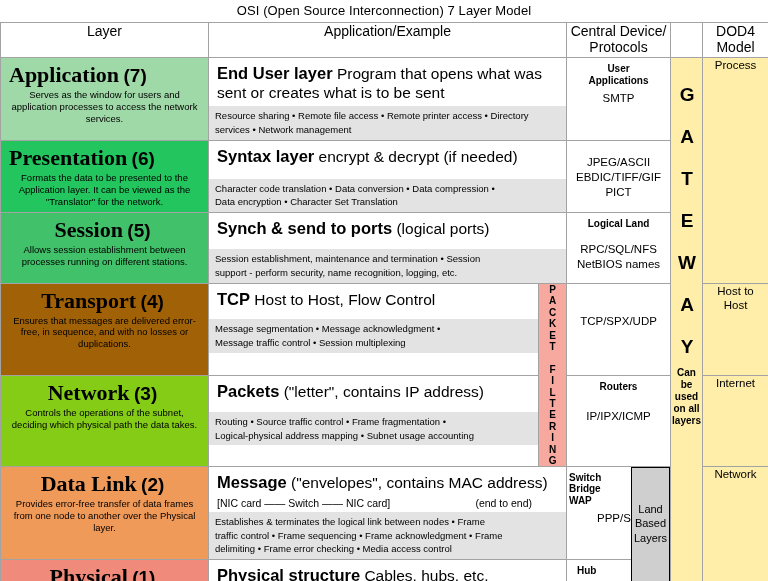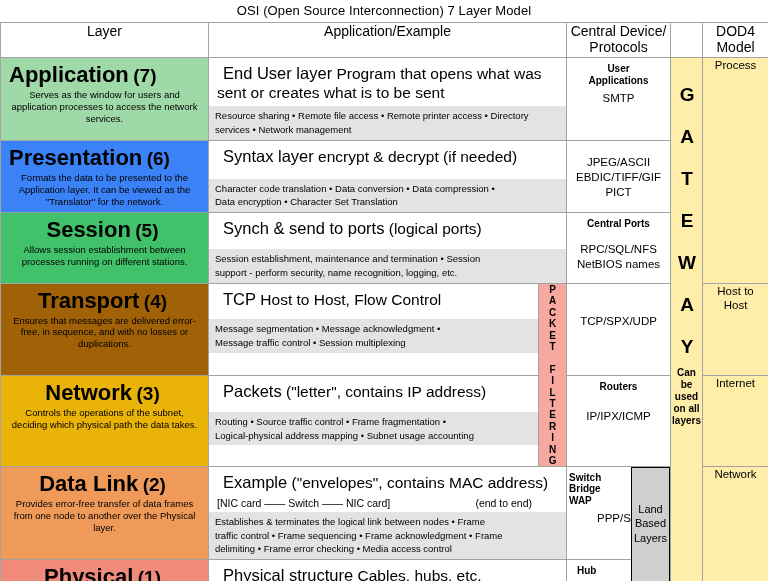--- a/index.html
+++ b/index.html
@@ -12,45 +12,45 @@
   
   col.c-layer{width:208px;}
   col.c-app{width:330px;}
   col.c-pf{width:28px;}
   col.c-dev{width:104px;}
   col.c-gw{width:32px;}
   col.c-dod{width:66px;}
   
   .layercell{position:relative;}
   .lname{font-weight:bold;line-height:1;padding:6px 4px 1px 8px;}
-  .lname .nm{font-size:22px;}
+  .lname .nm{font-size:22px;font-family:Liberation Serif, serif;}
   .lname .num{font-size:19px;font-weight:bold;}
   .ldesc{font-size:9.5px;text-align:center;line-height:1.25;padding:2px 6px 4px;}
   
   .appmain{font-size:15.5px;padding:6px 6px 4px 8px;line-height:1.2;}
-  .appmain .big{font-weight:normal;font-size:16.5px;margin-left:6px;}
+  .appmain .big{font-weight:bold;font-size:16.5px;}
   .appsub{background:#e3e3e3;font-size:9.5px;line-height:1.45;padding:3px 5px 3px 6px;}
   
   .devtop{text-align:center;font-weight:bold;font-size:10px;padding:5px 2px 2px;line-height:1.15;}
   .devbot{text-align:center;font-size:11.5px;padding:3px 2px 4px;line-height:1.3;}
   
   .gwcell{background:#ffeeaa;text-align:center;vertical-align:top;}
   .gwtxt{font-weight:bold;font-size:19px;line-height:1.06;padding-top:26px;letter-spacing:0;}
   .gwnote{font-size:10px;font-weight:bold;line-height:1.2;padding-top:10px;}
   
   .pfcell{background:#f7a9a0;text-align:center;vertical-align:middle;}
   .pftxt{font-size:10px;font-weight:bold;line-height:1.12;letter-spacing:.4px;}
   
   .dodcell{background:#ffeeaa;text-align:center;vertical-align:middle;font-size:11.5px;line-height:1.25;}
   
   .bg-app{background:#9fd9a7;}
-  .bg-pres{background:#3b82f6;}
+  .bg-pres{background:#22c55e;}
   .bg-sess{background:#41c16a;}
   .bg-trans{background:#a16207;margin-left:26px;}
-  .bg-net{background:#eab308;}
+  .bg-net{background:#84cc16;}
   .bg-dl{background:#f09a5a;}
   .bg-phy{background:#f08a7a;}
   .bg-white{background:#ffffff;}
   .bg-ltgray{background:#cfcfcf;}
   .nb{border:1px solid #000;}
 </style>
 </head>
 <body>
 
 <div id="wrap">
@@ -155,21 +155,21 @@
         <div class="appmain">
           <span class="big">Synch &amp; send to ports</span>
           <span>(logical ports)</span>
         </div>
         <div class="appsub" style="margin-top:6px;">
           <span>Session establishment, maintenance and termination • Session</span><br>
           <span>support - perform security, name recognition, logging, etc.</span>
         </div>
       </td>
       <td class="bg-white">
-        <div class="devtop">Central Ports</div>
+        <div class="devtop">Logical Land</div>
         <div class="devbot" style="padding-top:10px;">
           <span>RPC/SQL/NFS</span><br>
           <span>NetBIOS names</span>
         </div>
       </td>
     </tr>
 
     <tr>
       <td class="layercell bg-trans">
         <div class="lname" style="text-align:center;padding-left:0;">
@@ -228,21 +228,21 @@
     <tr>
       <td class="layercell bg-dl">
         <div class="lname" style="text-align:center;padding-left:0;">
           <span class="nm">Data Link</span>
           <span class="num">(2)</span>
         </div>
         <div class="ldesc">Provides error-free transfer of data frames from one node to another over the Physical layer.</div>
       </td>
       <td class="bg-white" colspan="2">
         <div class="appmain">
-          <span class="big">Example</span>
+          <span class="big">Message</span>
           <span>("envelopes", contains MAC address)</span>
         </div>
         <div style="font-size:10.5px;padding:0 6px 3px 8px;display:flex;justify-content:space-between;">
           <span>[NIC card —— Switch —— NIC card]</span>
           <span style="padding-right:28px;">(end to end)</span>
         </div>
         <div class="appsub">
           <span>Establishes &amp; terminates the logical link between nodes • Frame</span><br>
           <span>traffic control • Frame sequencing • Frame acknowledgment • Frame</span><br>
           <span>delimiting • Frame error checking • Media access control</span>

